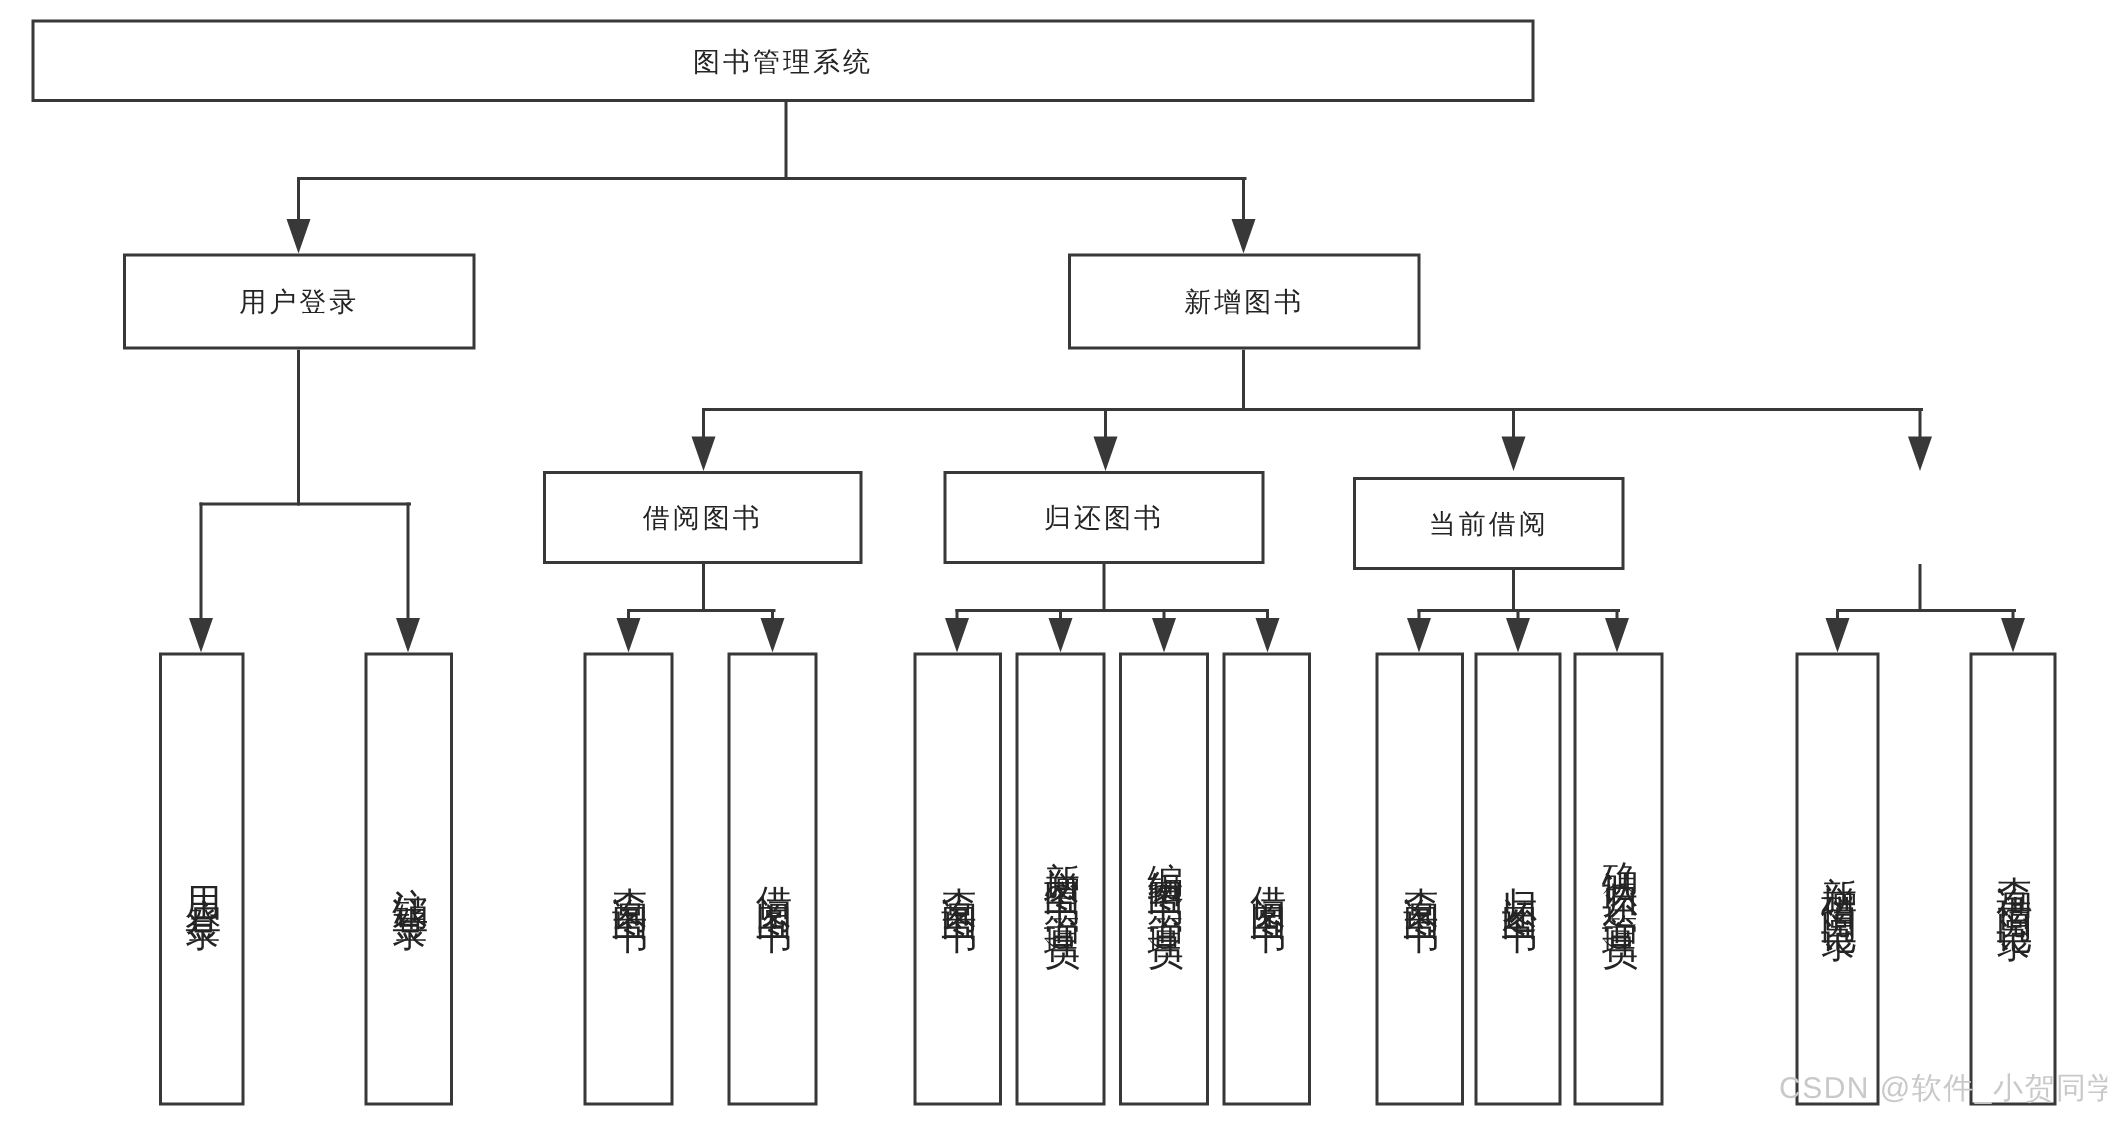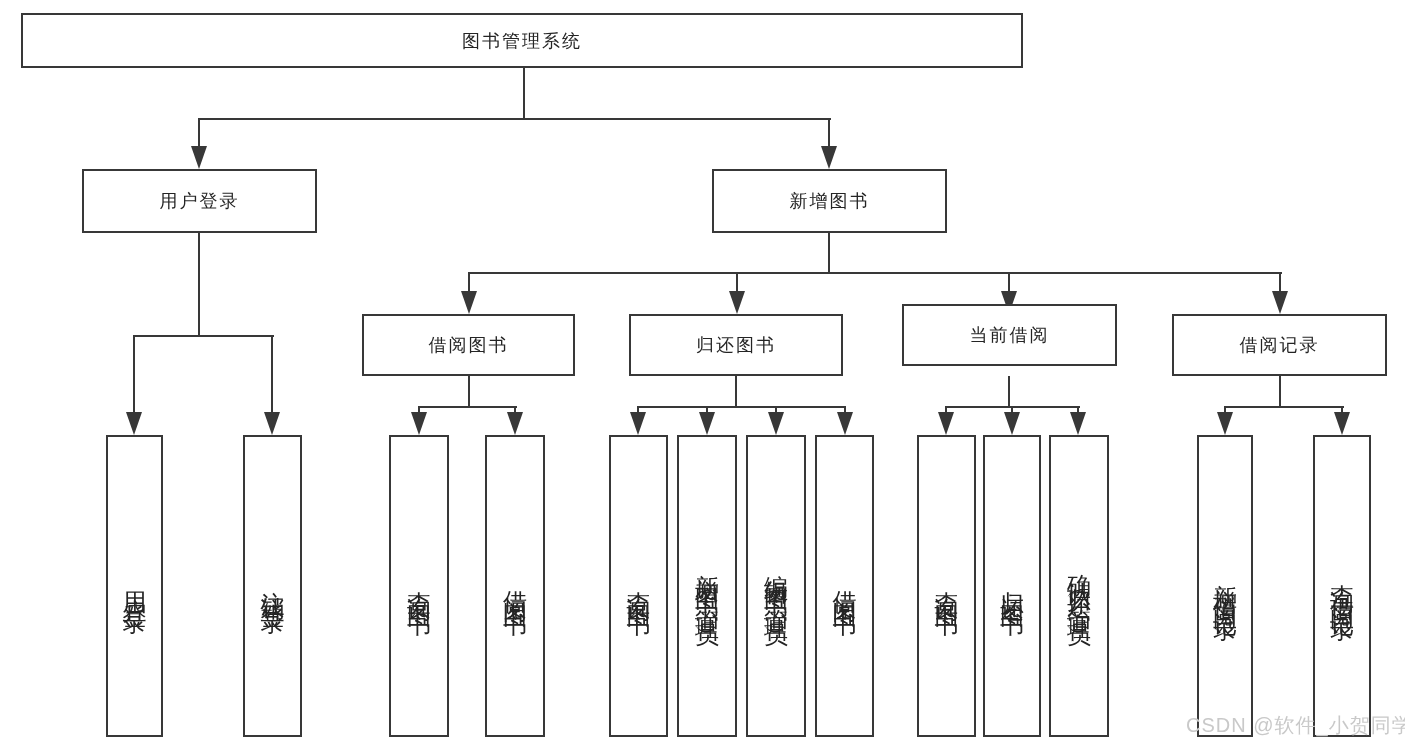--- a/index.html
+++ b/index.html
@@ -127,25 +127,22 @@
   <div class="node" style="left:712px;top:169px;width:235px;height:64px">
     <span class="hlabel">新增图书</span>
   </div>
 
   <div class="node" style="left:362px;top:314px;width:213px;height:62px">
     <span class="hlabel">借阅图书</span>
   </div>
   <div class="node" style="left:629px;top:314px;width:214px;height:62px">
     <span class="hlabel">归还图书</span>
   </div>
-  <div class="node" style="left:902px;top:304px;width:215px;height:62px">
+  <div class="node" style="left:902px;top:318px;width:181px;height:62px">
     <span class="hlabel">当前借阅</span>
-  </div>
-  <div class="node" style="left:1172px;top:314px;width:215px;height:62px">
-    <span class="hlabel">借阅记录</span>
   </div>
 
   <div class="node leaf" style="left:106px;top:435px;width:57px;height:302px">
     <span class="vtext">用户登录</span>
   </div>
   <div class="node leaf" style="left:243px;top:435px;width:59px;height:302px">
     <span class="vtext">注销登录</span>
   </div>
 
   <div class="node leaf" style="left:389px;top:435px;width:60px;height:302px">

